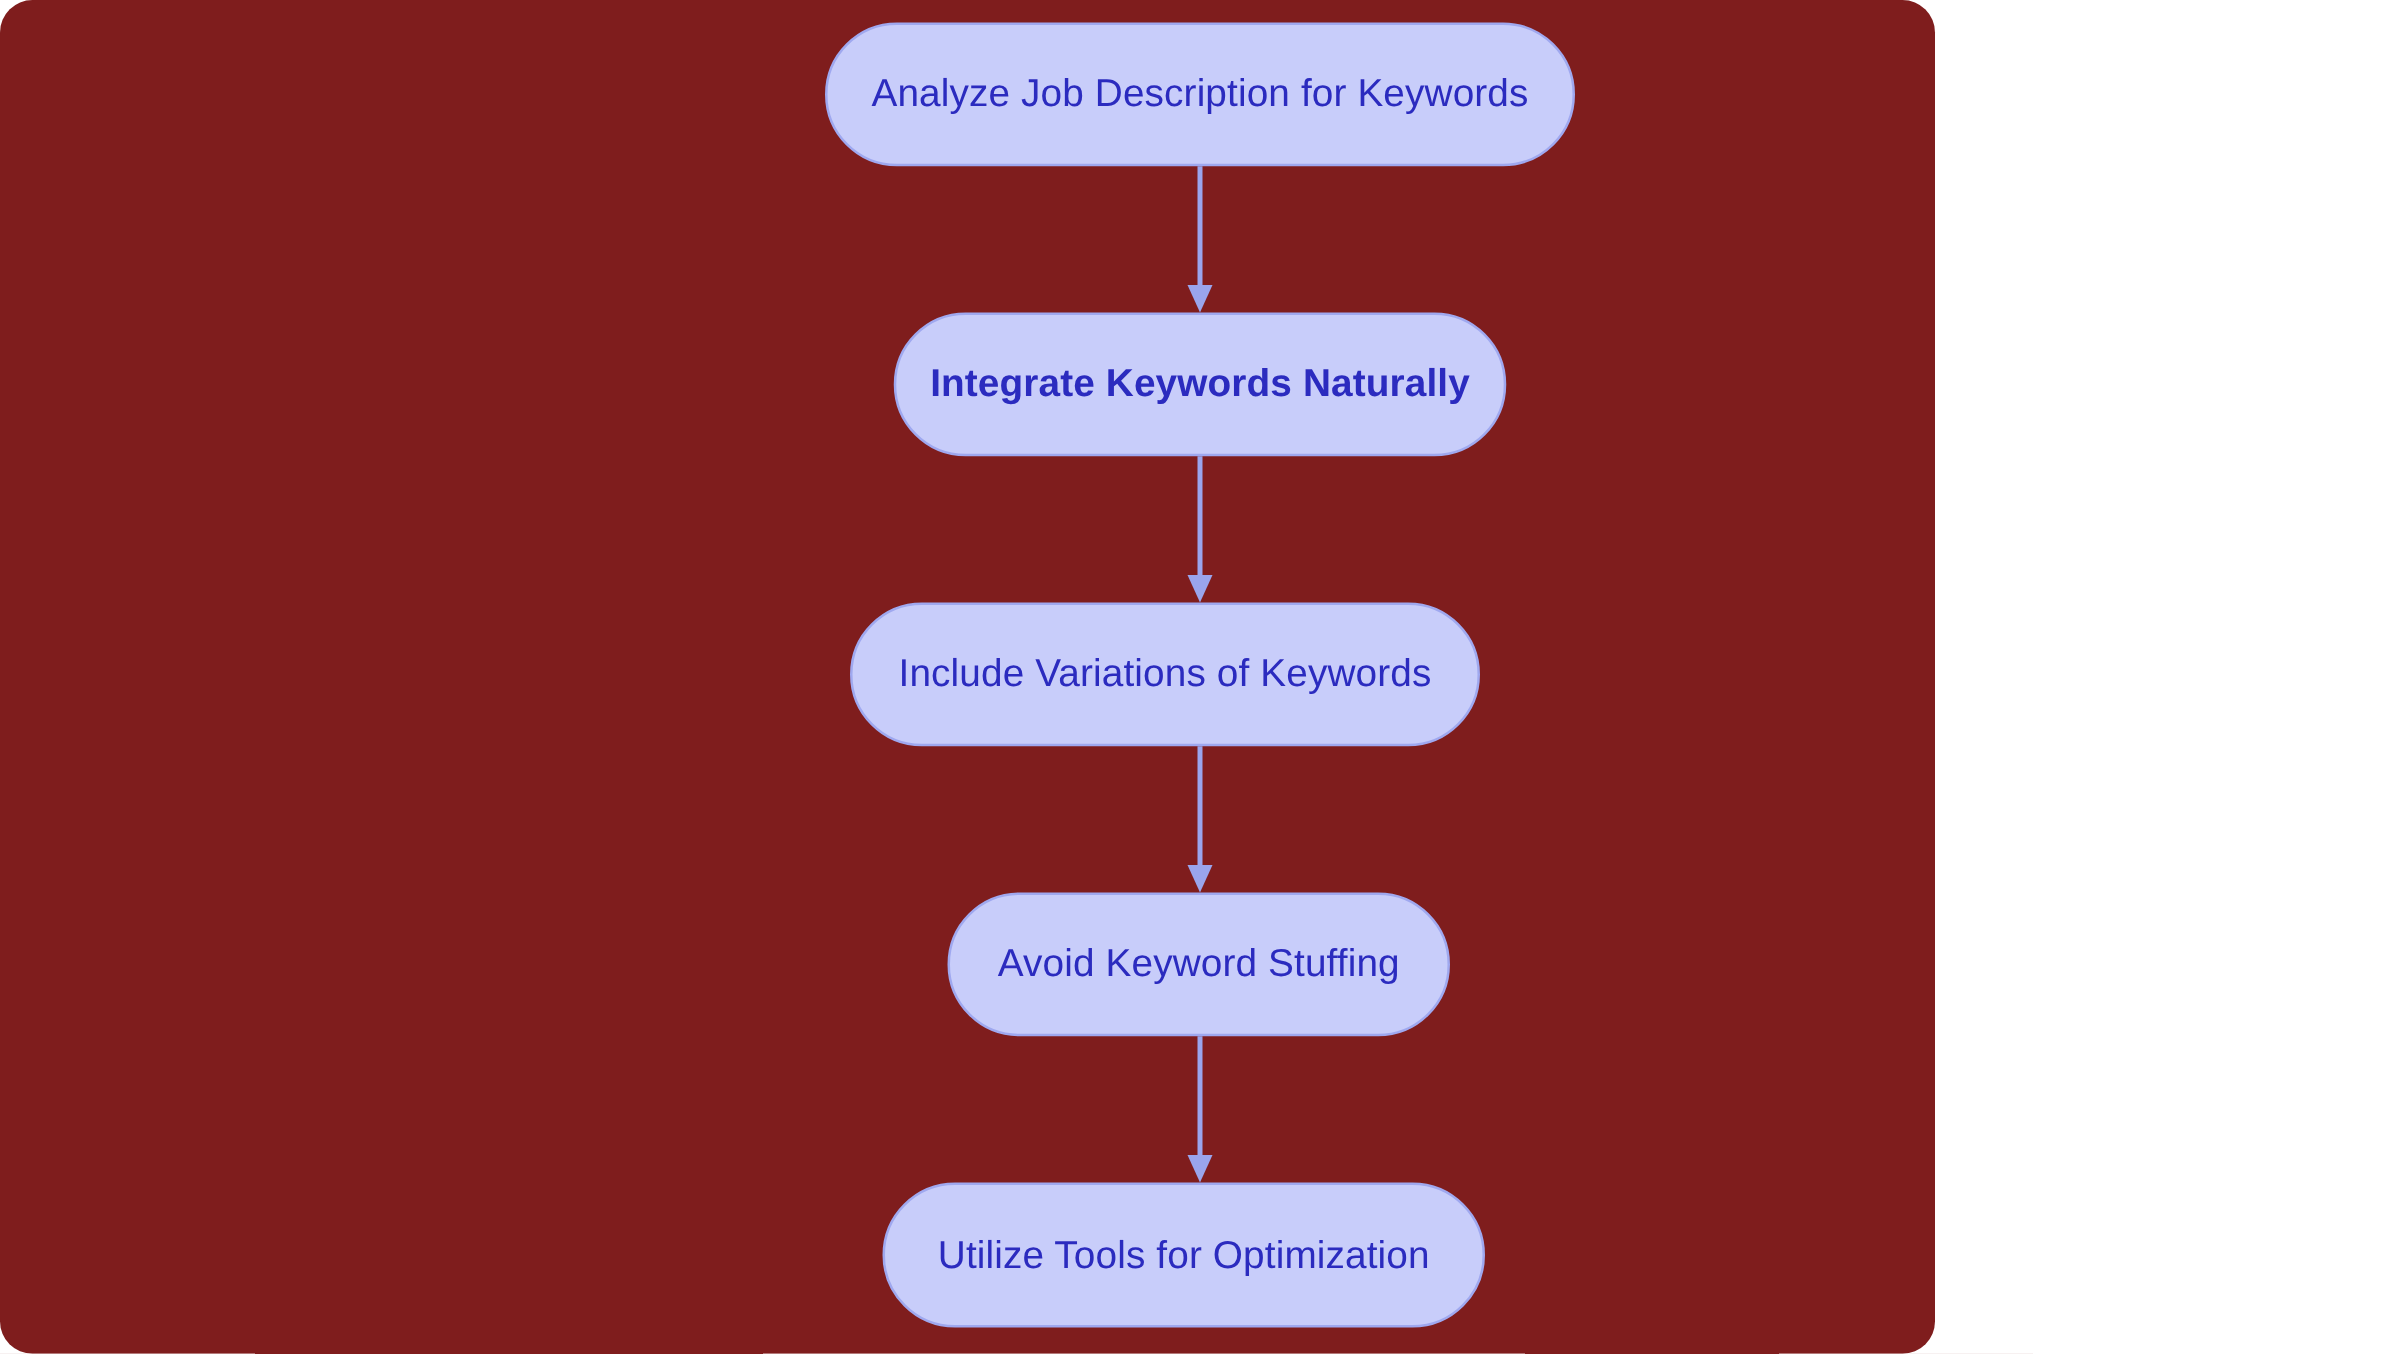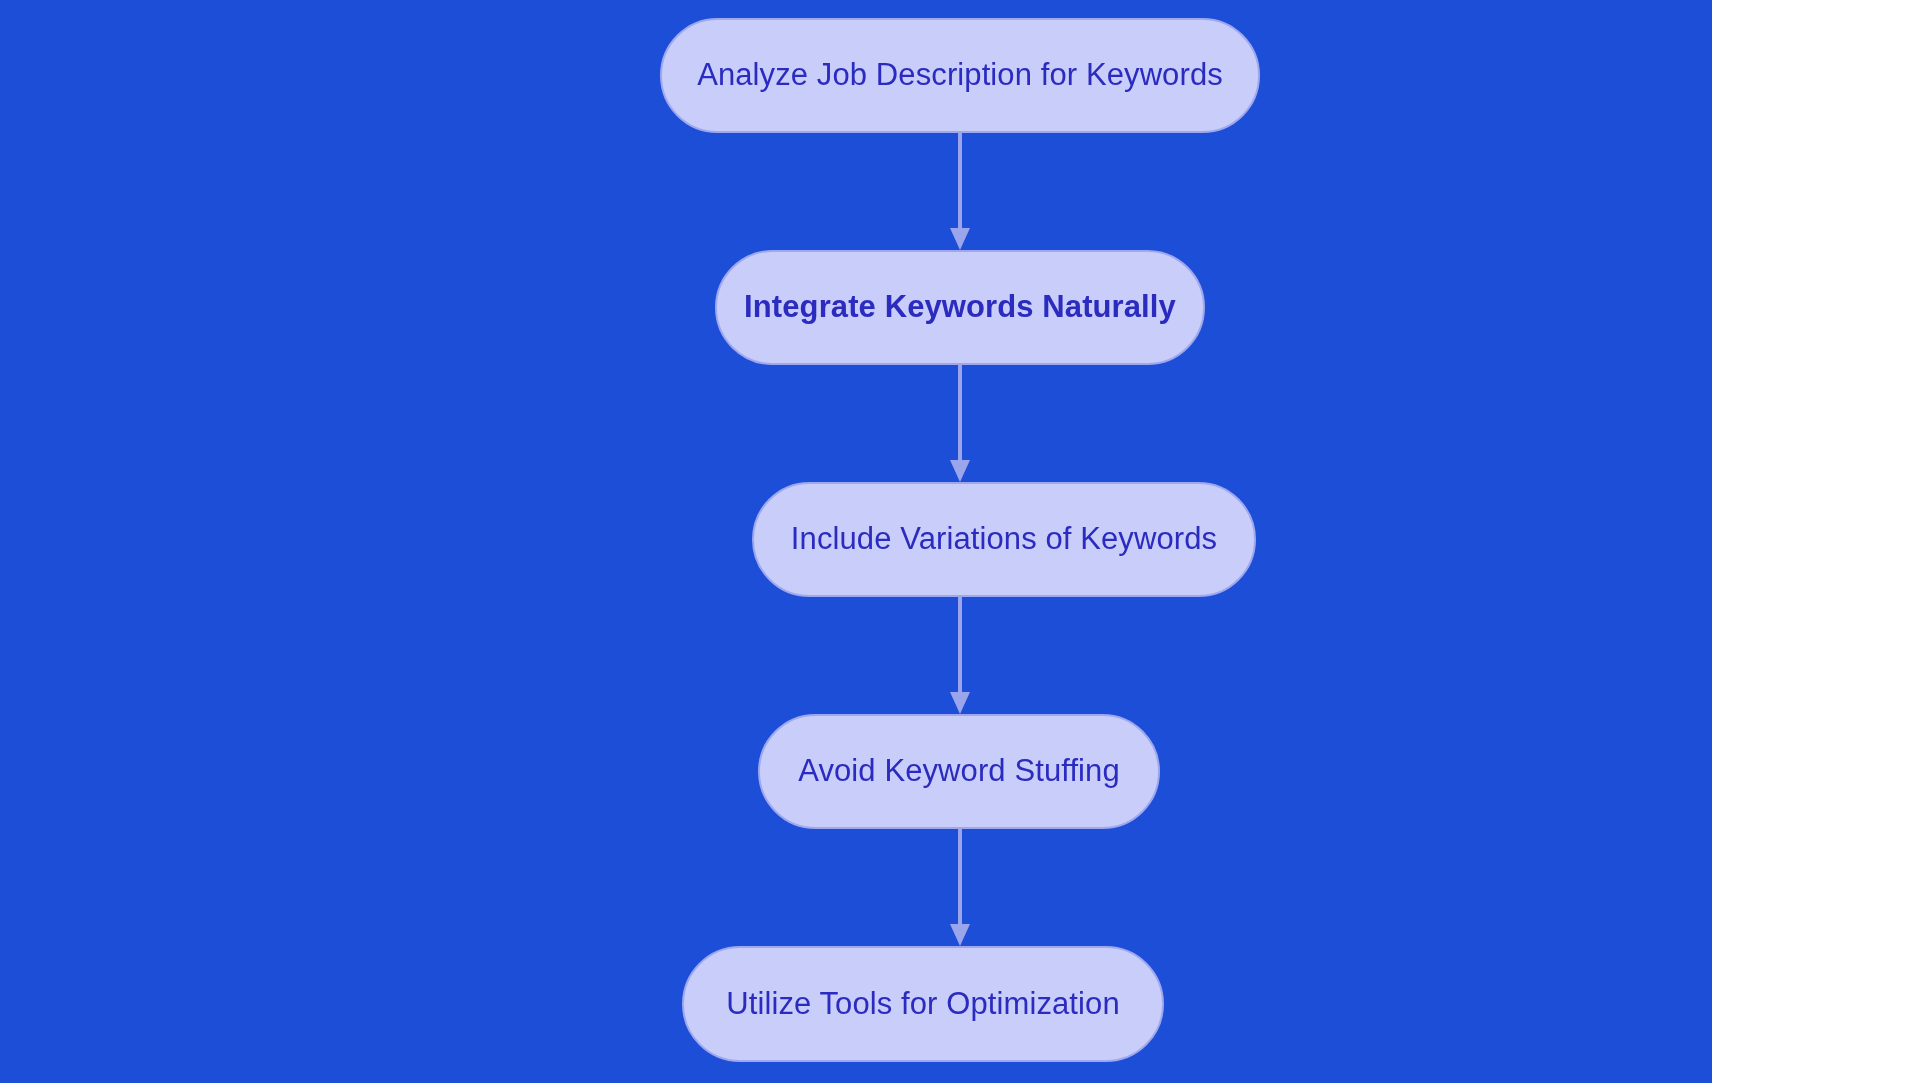--- a/index.html
+++ b/index.html
@@ -6,24 +6,25 @@
   html, body {
     margin: 0;
     padding: 0;
     background: #ffffff;
   }
   body {
     font-family: "Liberation Sans", "DejaVu Sans", sans-serif;
   }
   #flowchart-canvas {
     position: relative;
-    width: 1712px;
+    width: 1548px;
     height: 1083px;
-    background: #1d4ed8;
+    background: #7f1d1d;
     overflow: hidden;
+    border-radius: 26px;
   }
   .flow-node {
     position: absolute;
     box-sizing: border-box;
     display: flex;
     align-items: center;
     justify-content: center;
     background: #c8cdfa;
     border: 2px solid #9fa8ef;
     border-radius: 999px;
@@ -45,23 +46,23 @@
     position: absolute;
     pointer-events: none;
   }
   .flow-connector svg {
     display: block;
     overflow: visible;
   }
   
   #node-0 { left: 660px;  top: 18px;   width: 600px; height: 115px; }
   #node-1 { left: 715px;  top: 250px;  width: 490px; height: 115px; font-weight: bold; }
-  #node-2 { left: 752px;  top: 482px;  width: 504px; height: 115px; }
+  #node-2 { left: 680px;  top: 482px;  width: 504px; height: 115px; }
   #node-3 { left: 758px;  top: 714px;  width: 402px; height: 115px; }
-  #node-4 { left: 682px;  top: 946px;  width: 482px; height: 116px; }
+  #node-4 { left: 706px;  top: 946px;  width: 482px; height: 116px; }
   
   #connector-0 { left: 942px; top: 133px; width: 36px; height: 117px; }
   #connector-1 { left: 942px; top: 365px; width: 36px; height: 117px; }
   #connector-2 { left: 942px; top: 597px; width: 36px; height: 117px; }
   #connector-3 { left: 942px; top: 829px; width: 36px; height: 117px; }
 </style>
 </head>
 <body>
 
 <div id="flowchart-canvas">

